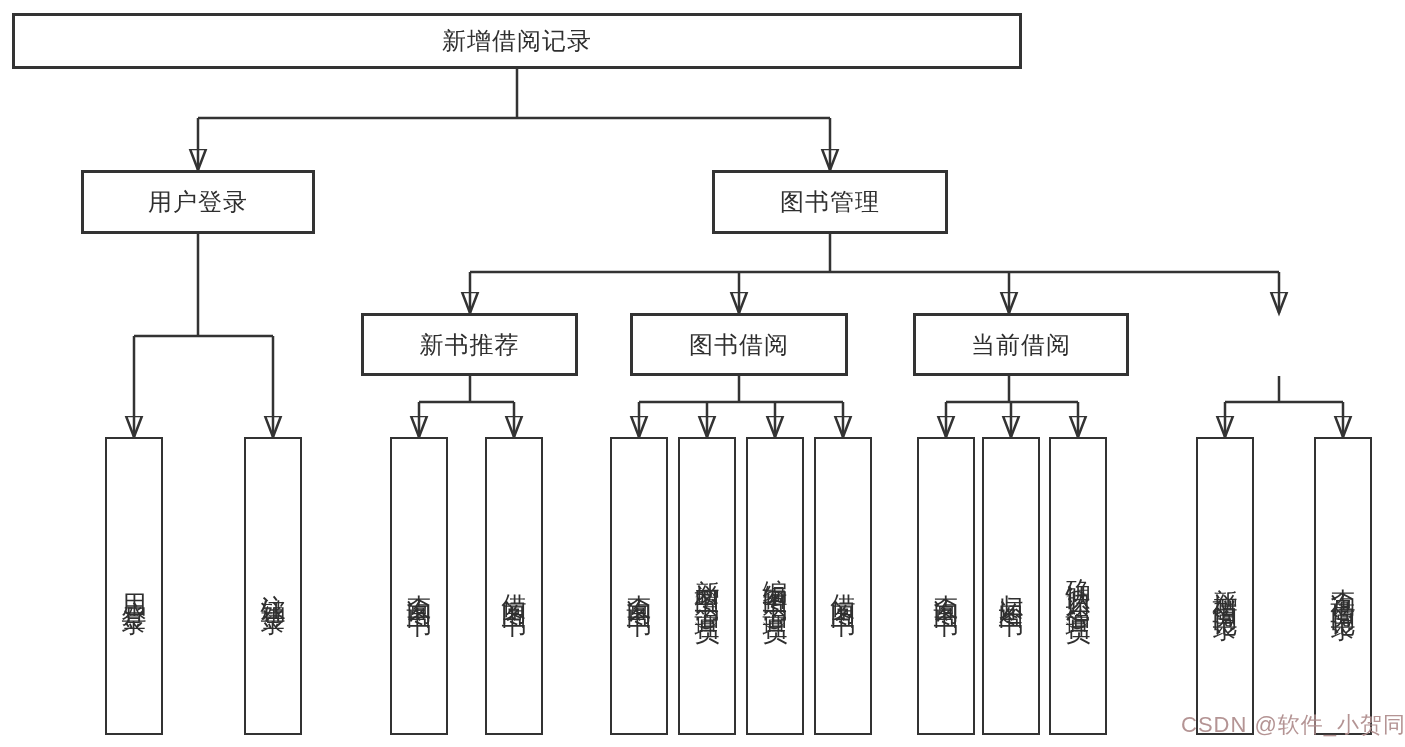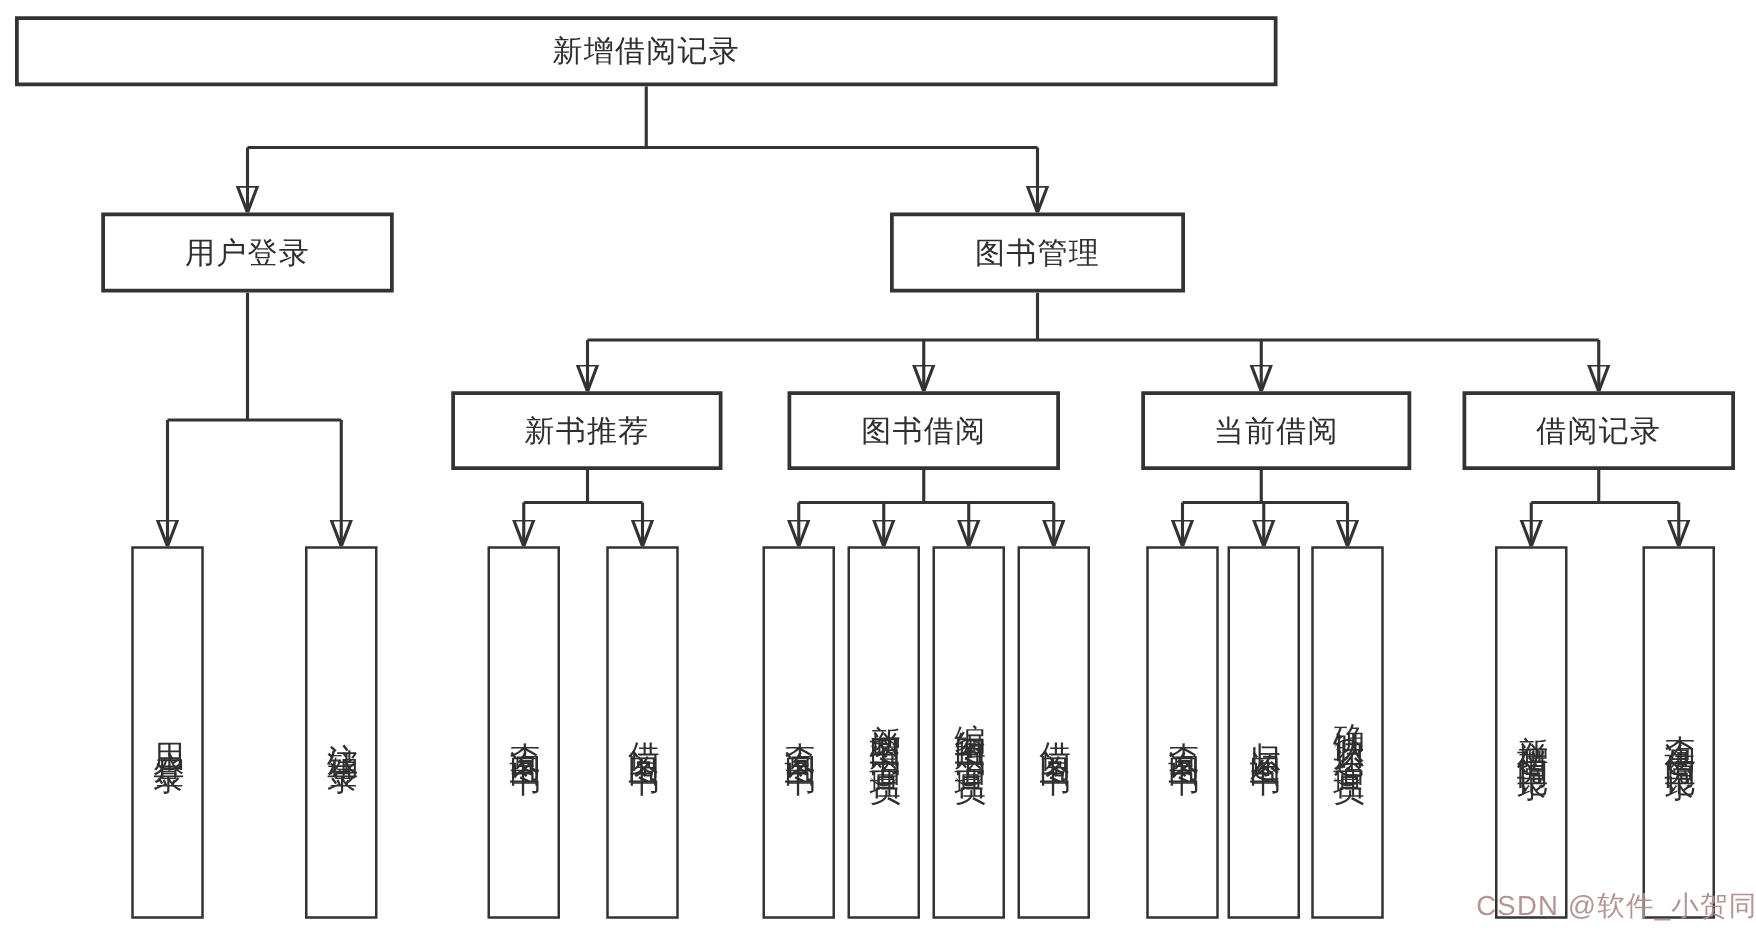--- a/index.html
+++ b/index.html
@@ -112,23 +112,20 @@
 
   <div class="node" style="left:361px; top:313px; width:217px; height:63px;">
     <span>新书推荐</span>
   </div>
   <div class="node" style="left:630px; top:313px; width:218px; height:63px;justify-content:center;">
     <span>图书借阅</span>
   </div>
   <div class="node" style="left:901px; top:313px; width:216px; height:63px;margin-left:12px;">
     <span>当前借阅</span>
   </div>
-  <div class="node" style="left:1170px; top:313px; width:218px; height:63px;">
-    <span>借阅记录</span>
-  </div>
 
   <div class="leaf" style="left:105px; top:437px;">
     <span class="vtext">用户登录</span>
   </div>
   <div class="leaf" style="left:244px; top:437px;">
     <span class="vtext">注销登录</span>
   </div>
 
   <div class="leaf" style="left:390px; top:437px;">
     <span class="vtext">查询图书</span>

